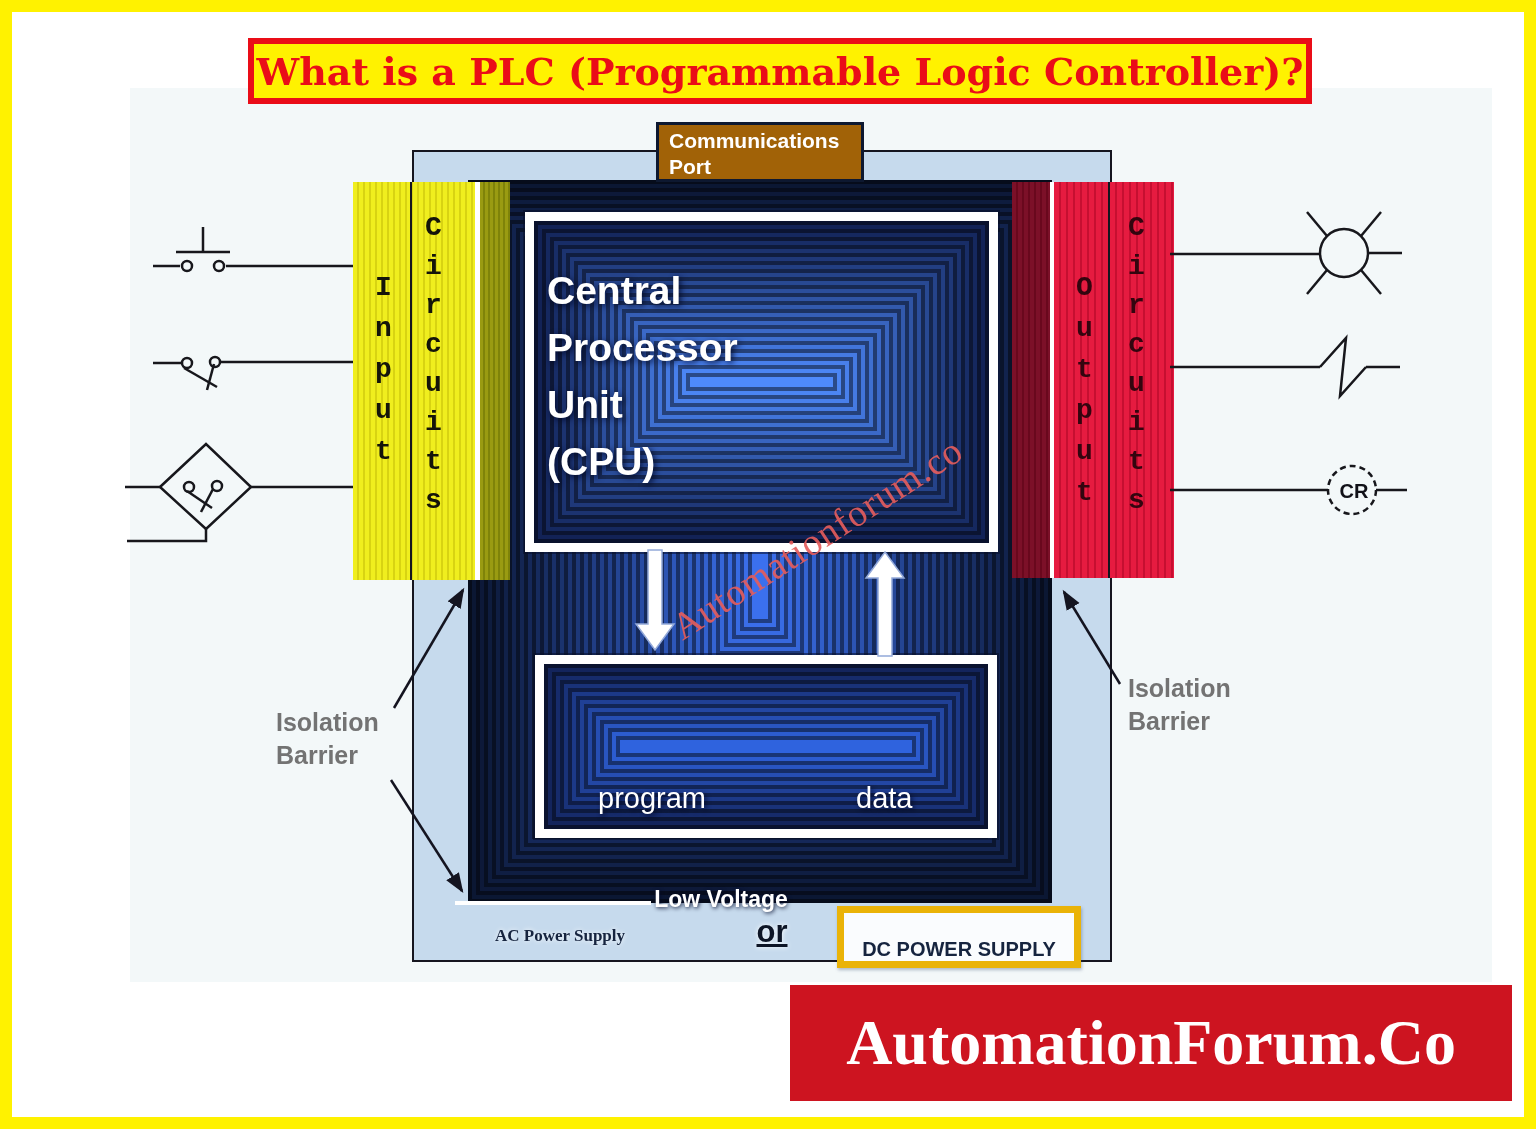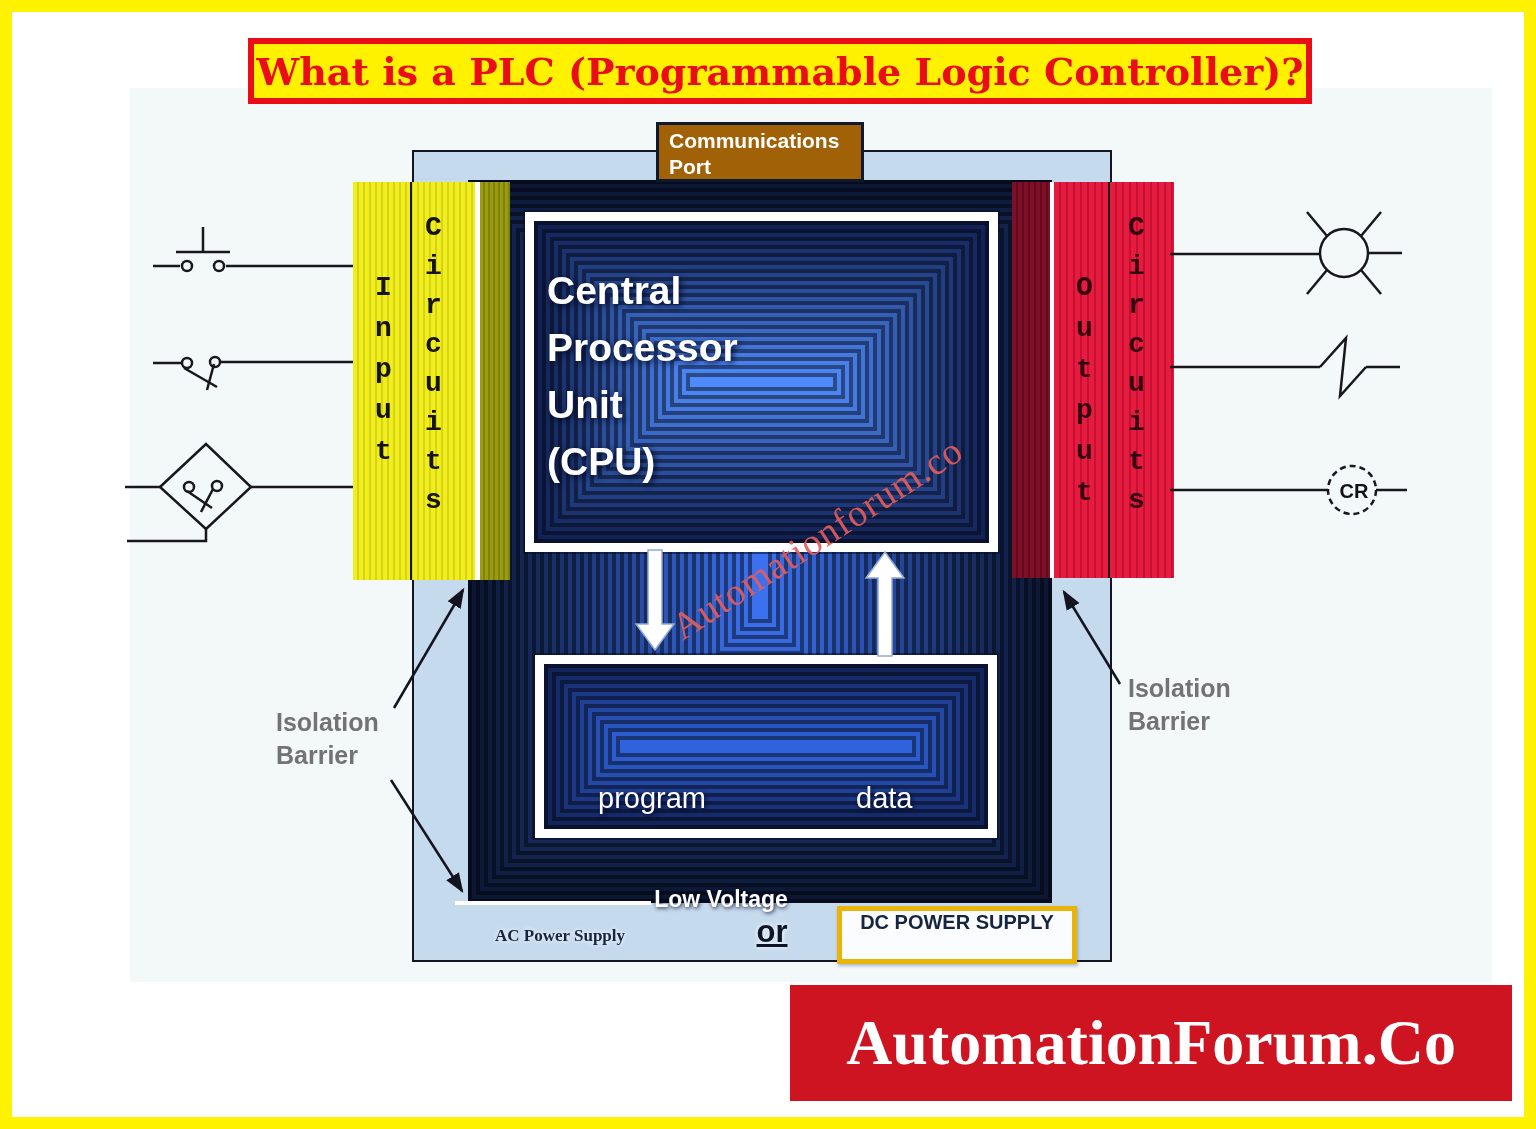--- a/index.html
+++ b/index.html
@@ -57,22 +57,22 @@
   .mem-title{left:0;top:20px;width:100%;text-align:center;font-size:45px;font-weight:bold;color:#fff;
     text-shadow:2px 2px 6px rgba(0,8,40,.95);z-index:7;letter-spacing:1px;}
   .mem-sub{font-size:29px;font-weight:normal;color:#fff;text-shadow:2px 2px 5px rgba(0,8,40,.95);z-index:7;}
   .low-voltage{left:636px;top:858px;width:170px;text-align:center;font-size:23px;font-weight:bold;color:#fff;
     text-shadow:1px 1px 4px rgba(0,8,40,.95);z-index:7;margin-top:28px;}
   
   .ac-label{left:455px;top:926px;width:210px;text-align:center;font-size:17px;font-weight:bold;color:#16243f;
     text-shadow:0 0 5px #ffffff;z-index:7;font-family:Liberation Serif, serif;}
   .or-label{left:740px;top:914px;width:64px;text-align:center;font-size:31px;font-weight:bold;color:#0d1526;
     text-shadow:0 0 5px #ffffff;z-index:7;text-decoration:underline;}
-  .dc-box{left:837px;top:906px;width:230px;height:48px;background:#fafcfe;border:5px solid #eab308;
-    box-shadow:1px 2px 3px rgba(50,70,110,.35);display:flex;align-items:flex-start;justify-content:center;z-index:7;}
+  .dc-box{left:837px;top:906px;width:230px;height:48px;background:#fafcfe;border:7px solid #eab308;
+    box-shadow:1px 2px 3px rgba(50,70,110,.35);display:flex;align-items:flex-end;justify-content:center;z-index:7;}
   .dc-box span{font-size:20px;font-weight:bold;color:#16243f;}
   
   .iso{font-size:25px;font-weight:bold;color:#737373;line-height:33px;z-index:20;}
   .iso-left{left:276px;top:706px;}
   .iso-right{left:1128px;top:672px;}
   
   .watermark{left:612px;top:516px;width:410px;text-align:center;
     font-family:"Liberation Serif",serif;font-size:38px;letter-spacing:1px;
     color:rgba(228,92,92,.92);transform:rotate(-33deg);z-index:25;}
   

